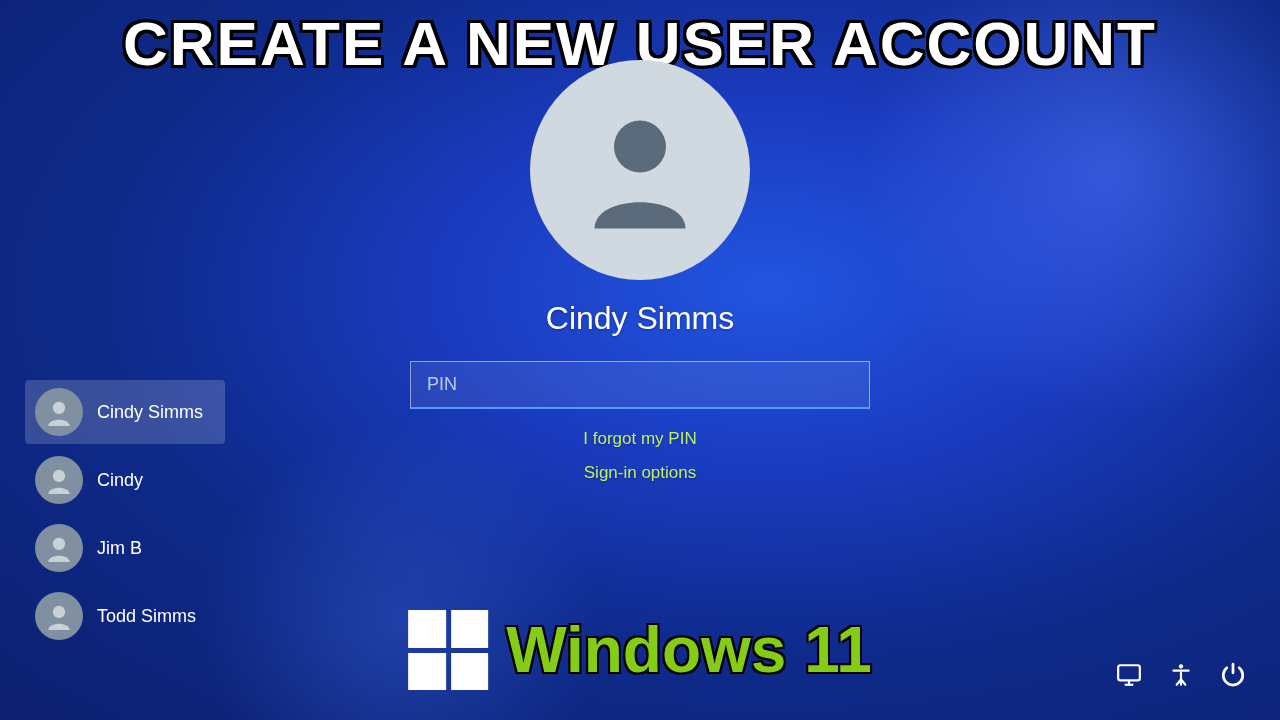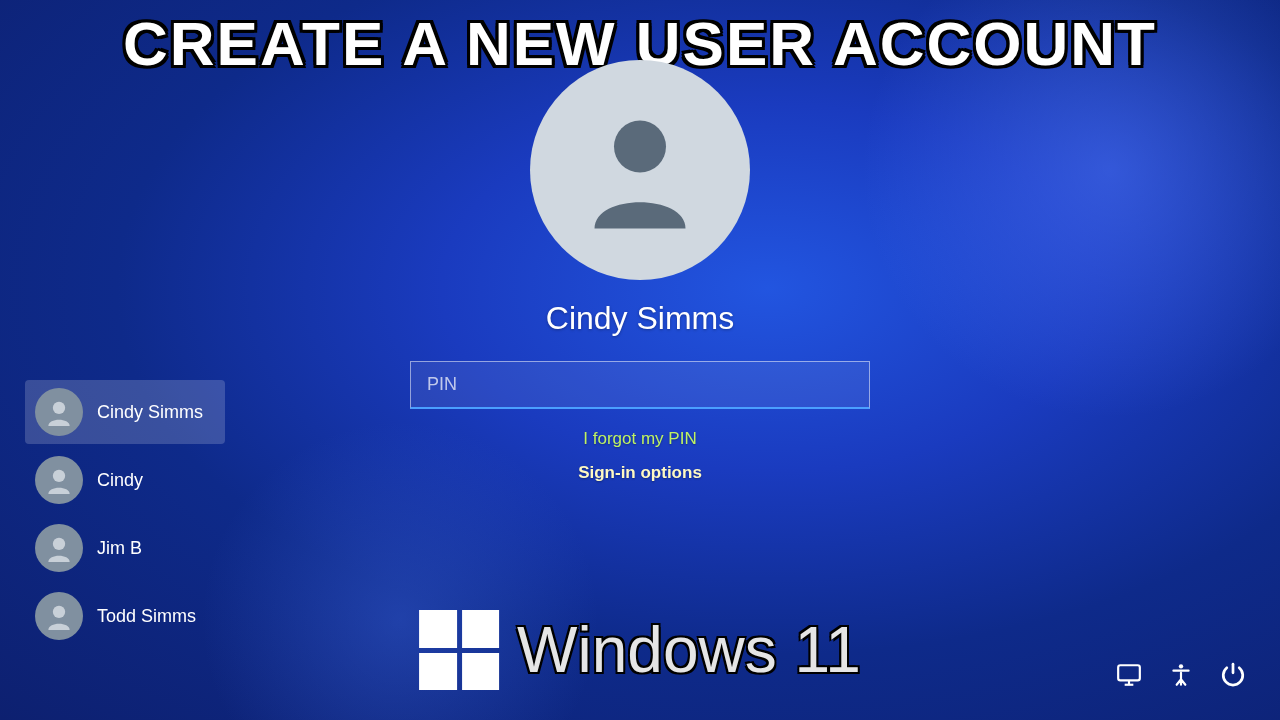--- a/index.html
+++ b/index.html
@@ -183,23 +183,23 @@
       font-size: 17px;
       font-weight: 300;
       background: none;
       border: none;
       cursor: pointer;
       margin-bottom: 14px;
       text-shadow: 0 1px 2px rgba(0,0,0,0.3);
     }
 
     .sign-in-options-btn {
-      color: #fef9c3;
+      color: #bef264;
       font-size: 17px;
-      font-weight: 700;
+      font-weight: 400;
       background: none;
       border: none;
       cursor: pointer;
       text-shadow: 0 1px 2px rgba(0,0,0,0.3);
     }
 
     
     .win11-brand {
       position: absolute;
       bottom: 30px;
@@ -218,22 +218,22 @@
       width: 80px;
       height: 80px;
     }
 
     .win11-logo-square {
       background: #ffffff;
     }
 
     .win11-brand-text {
       font-size: 64px;
-      font-weight: 400;
-      color: #e5e5e5;
+      font-weight: 700;
+      color: #84cc16;
       text-shadow:
         -2px -2px 0 #000,
          2px -2px 0 #000,
         -2px  2px 0 #000,
          2px  2px 0 #000;
       font-family: 'Segoe UI', Arial, sans-serif;
     }
 
     
     .bottom-right-icons {

